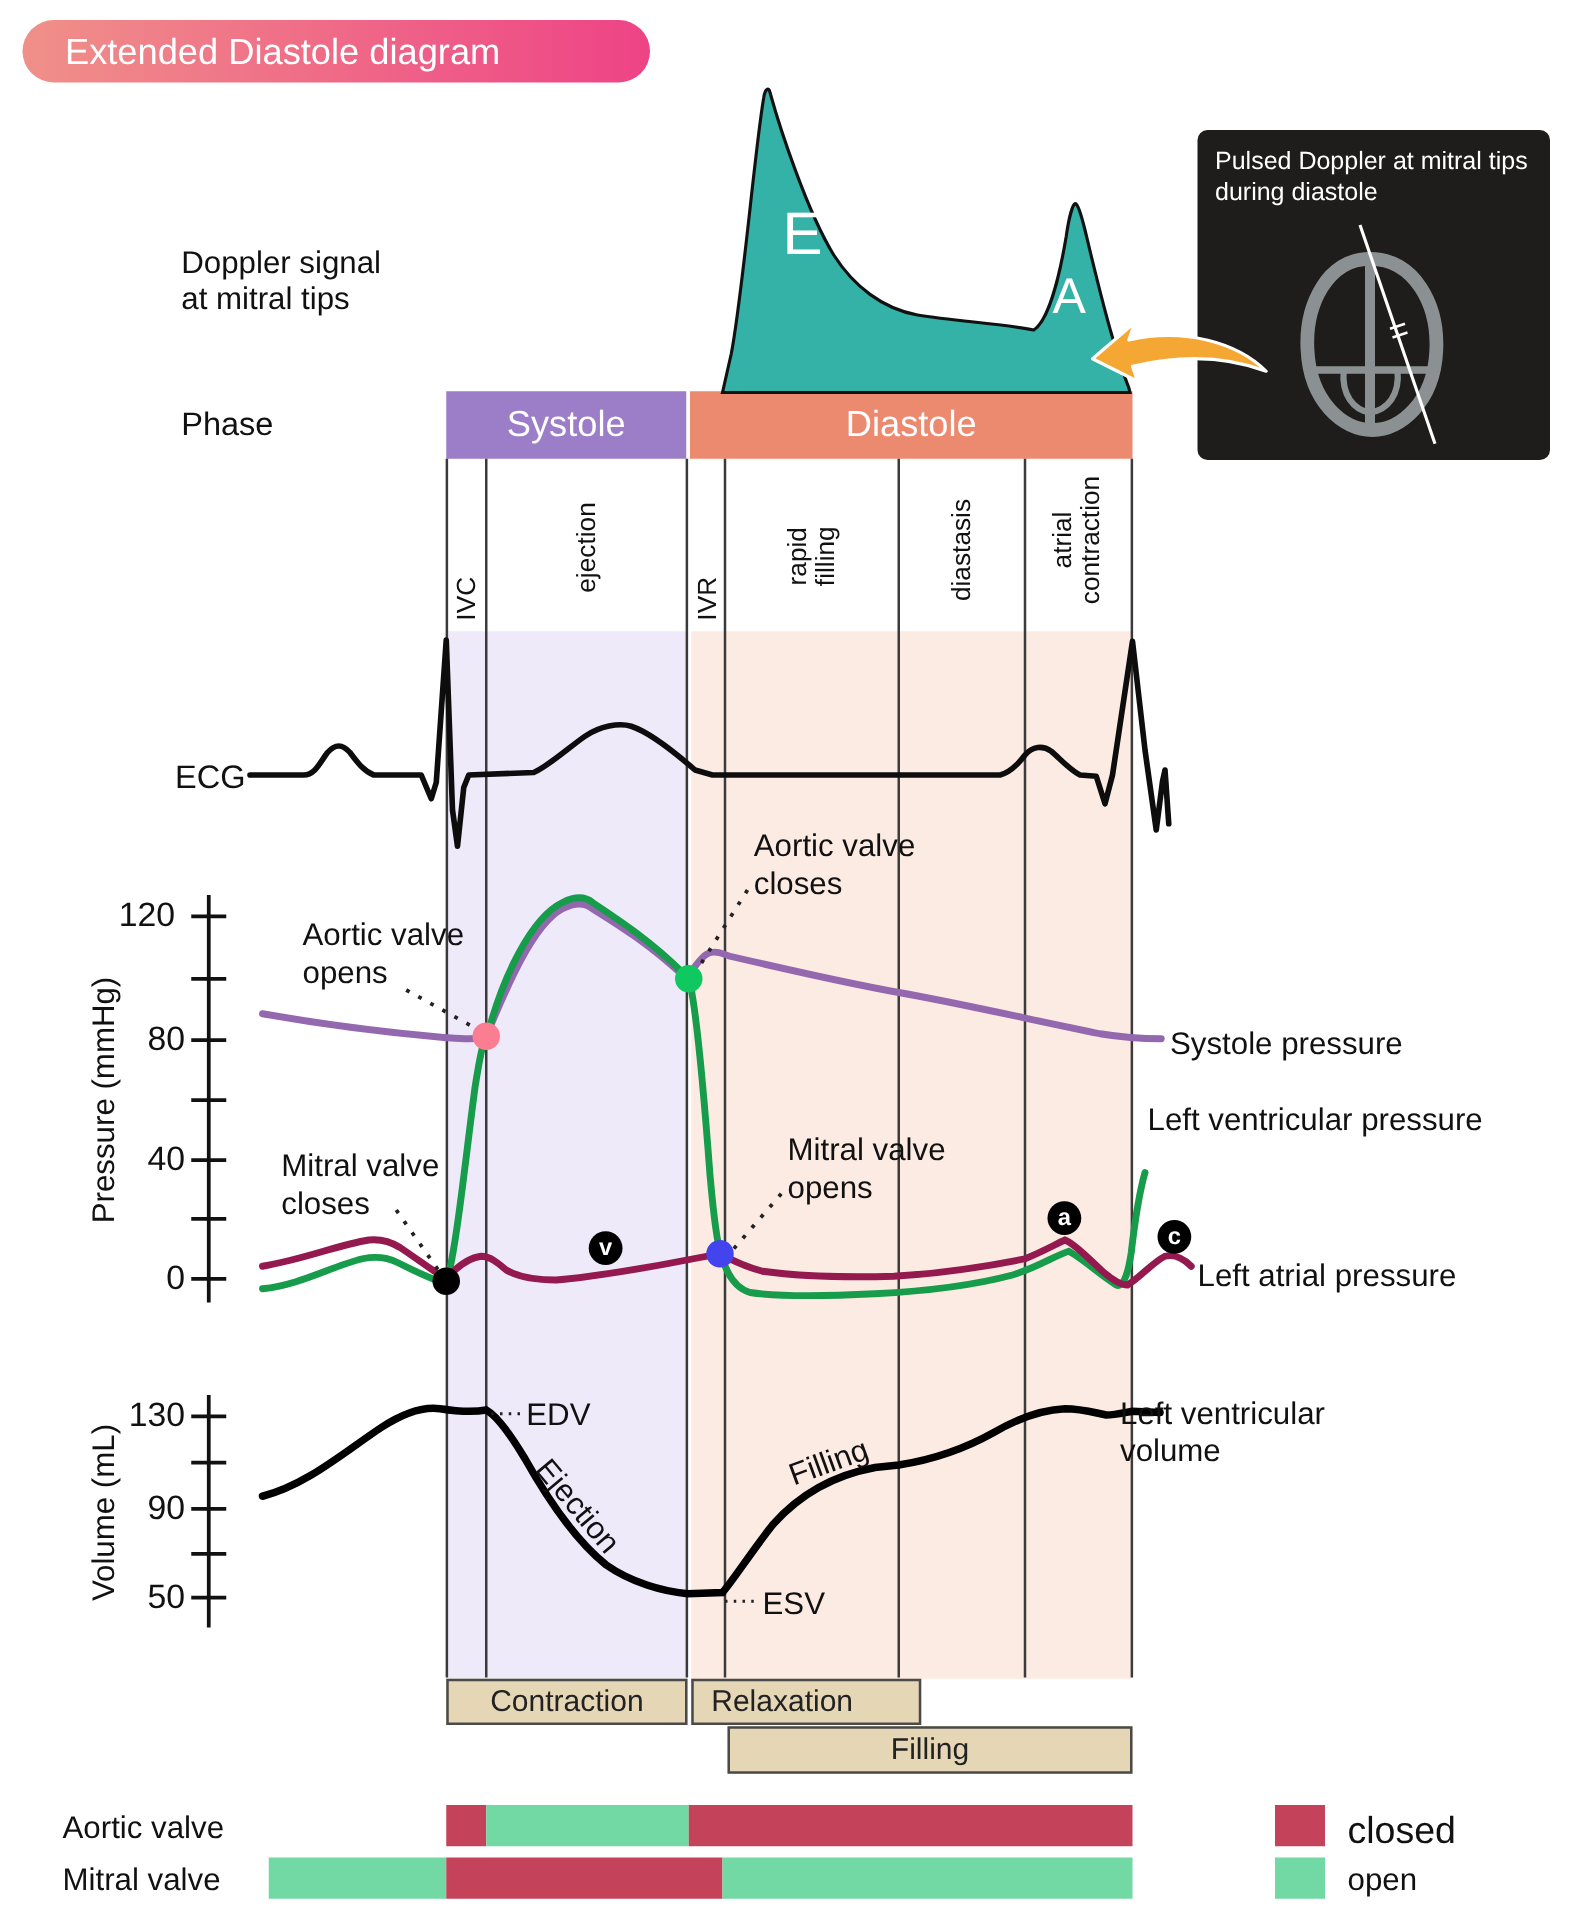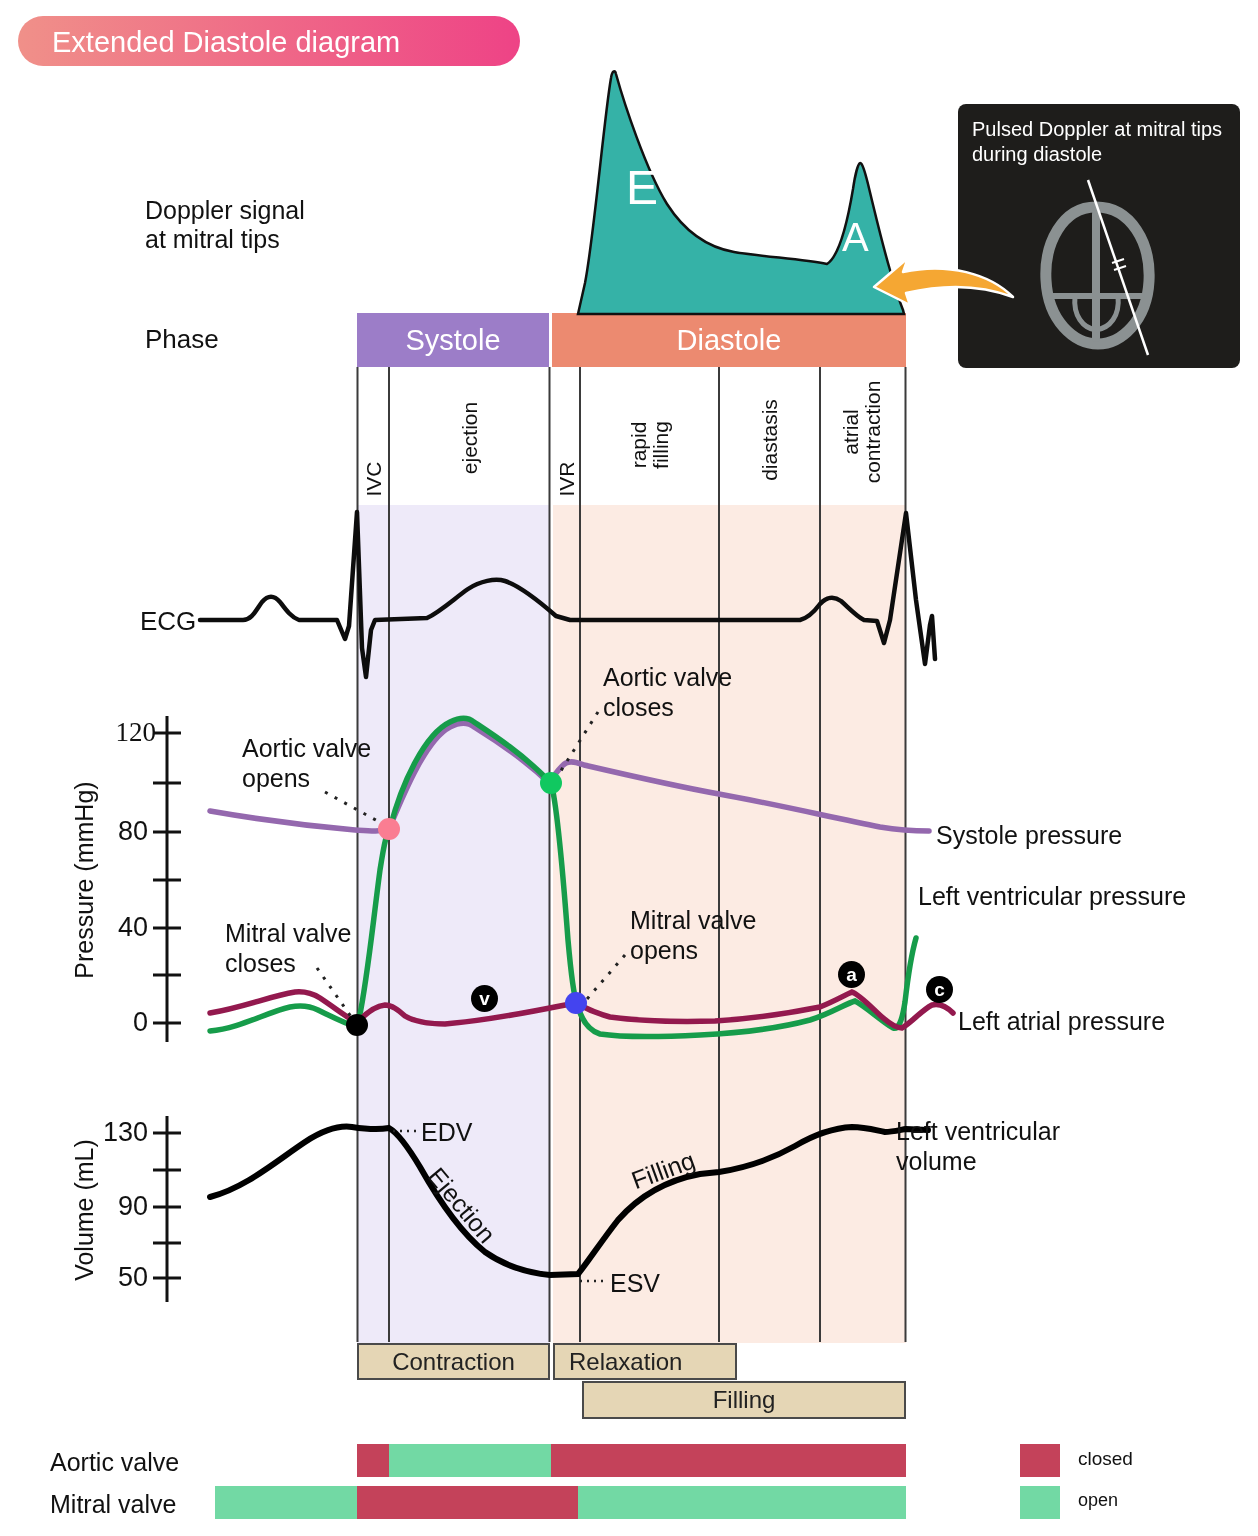--- a/index.html
+++ b/index.html
@@ -72,21 +72,21 @@
     <div>contraction</div>
   </div>
 
   <div class="abs" style="left:958px;top:104px;width:282px;height:264px;background:#1e1d1b;border-radius:8px;z-index:2;">
     <div class="lbl" style="left:14px;top:13px;color:#fff;font-size:20px;line-height:25px;">
       <div>Pulsed Doppler at mitral tips</div>
       <div>during diastole</div>
     </div>
   </div>
 
-  <div class="ticklbl" style="left:108px;top:717px;font-family:Liberation Serif, serif;">120</div>
+  <div class="ticklbl" style="left:92px;top:717px;">120</div>
   <div class="ticklbl" style="left:100px;top:816px;">80</div>
   <div class="ticklbl" style="left:100px;top:912px;">40</div>
   <div class="ticklbl" style="left:100px;top:1007px;">0</div>
   <div class="rotaxis" style="left:84px;top:880px;">Pressure (mmHg)</div>
 
   <div class="ticklbl" style="left:100px;top:1117px;">130</div>
   <div class="ticklbl" style="left:100px;top:1191px;">90</div>
   <div class="ticklbl" style="left:100px;top:1262px;">50</div>
   <div class="rotaxis" style="left:84px;top:1210px;">Volume (mL)</div>
 
@@ -250,17 +250,17 @@
   </div>
 
   <div class="lbl" style="left:50px;top:1490px;font-size:25px;">Mitral valve</div>
   <div class="abs" style="left:215px;top:1486px;width:691px;height:33px;">
     <div class="valveseg" style="left:0;width:142px;background:#72d9a4;"></div>
     <div class="valveseg" style="left:142px;width:221px;background:#c4425a;"></div>
     <div class="valveseg" style="left:363px;width:328px;background:#72d9a4;"></div>
   </div>
 
   <div class="abs" style="left:1020px;top:1444px;width:40px;height:33px;background:#c4425a;"></div>
-  <div class="lbl" style="left:1078px;top:1448px;font-size:19px;">closed</div>
+  <div class="lbl" style="left:1078px;top:1448px;font-size:30px;">closed</div>
   <div class="abs" style="left:1020px;top:1486px;width:40px;height:33px;background:#72d9a4;"></div>
-  <div class="lbl" style="left:1078px;top:1490px;font-size:18px;">open</div>
+  <div class="lbl" style="left:1078px;top:1490px;font-size:25px;">open</div>
 
 </div>
 
 </body></html>

